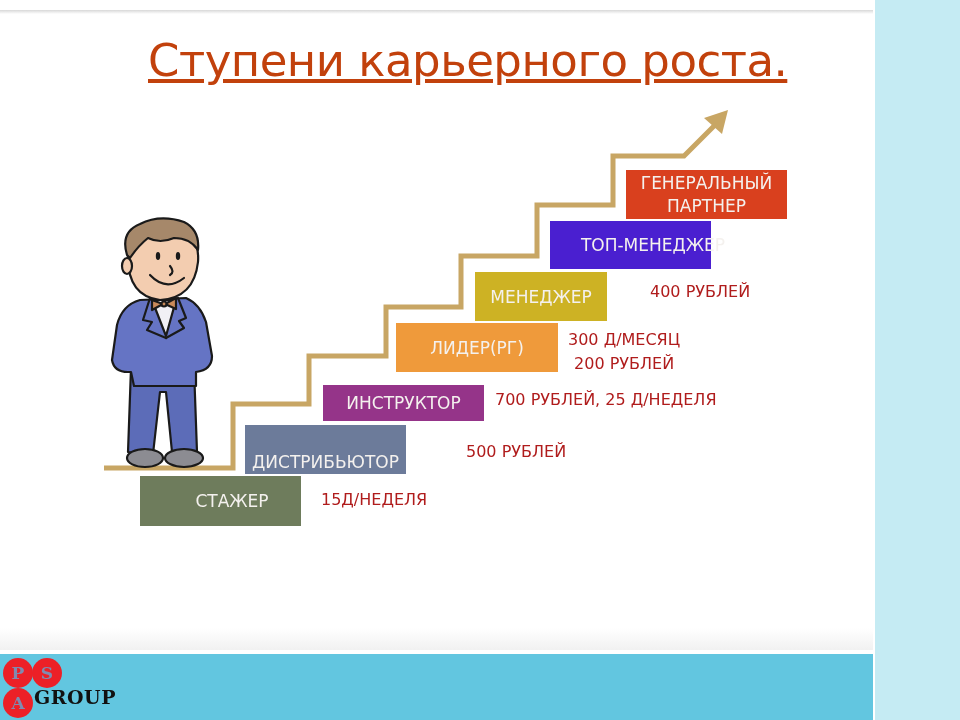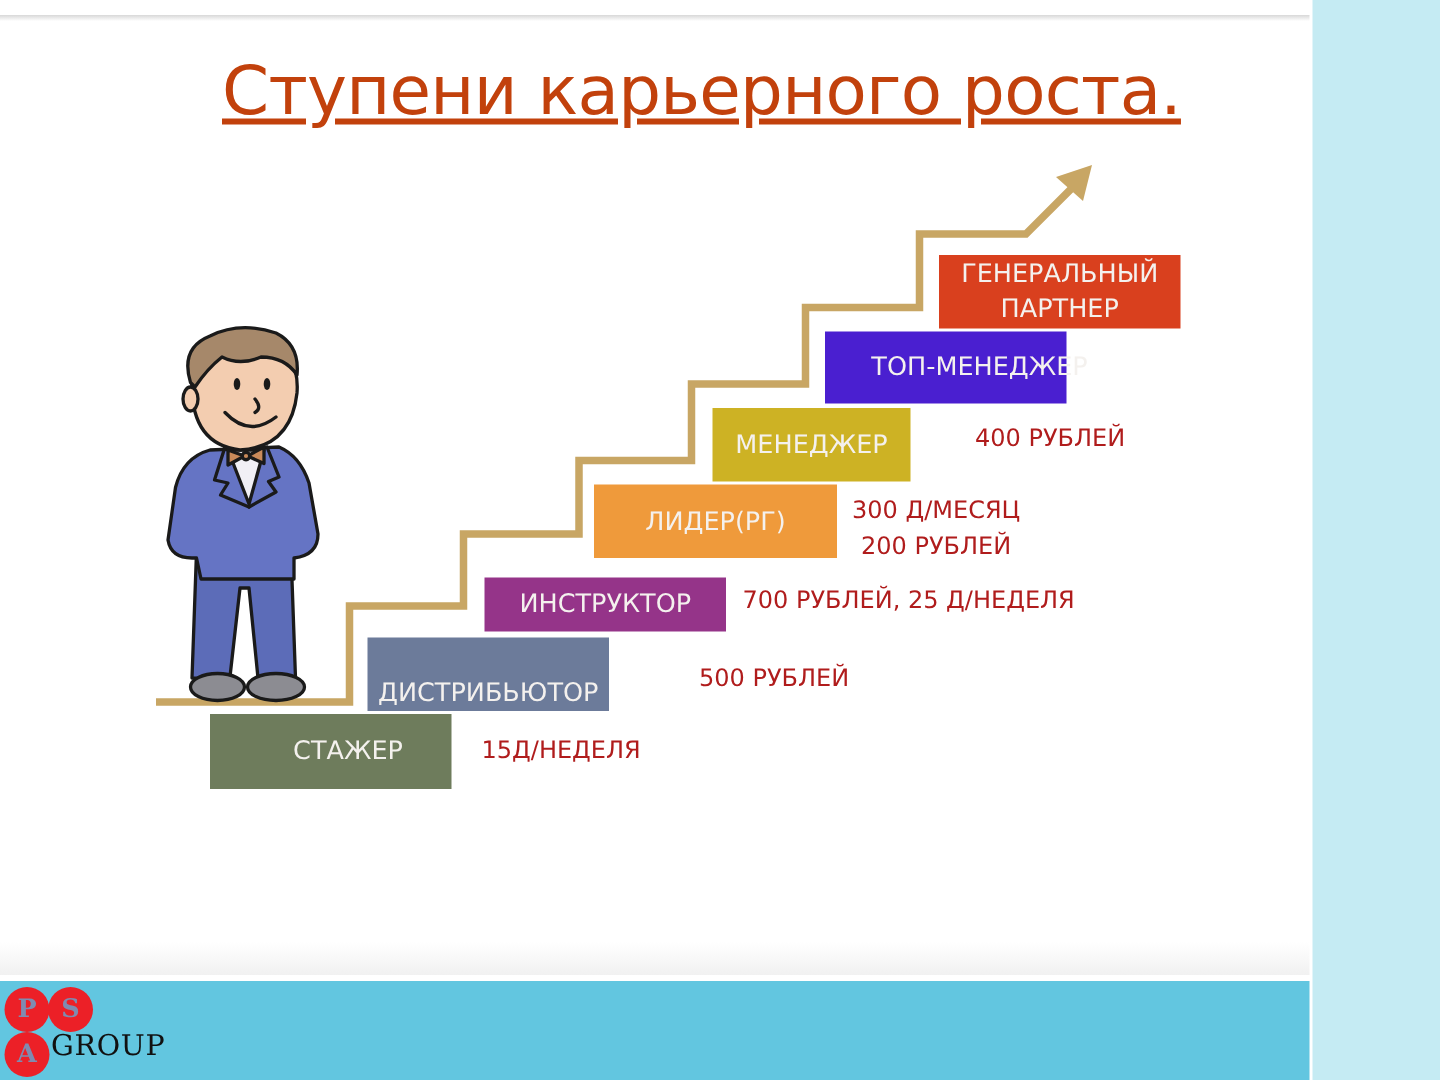--- a/index.html
+++ b/index.html
@@ -23,21 +23,21 @@
     color: #f4f1ee; font-size: 17px; text-align: center; line-height: 24px; white-space: nowrap;
     font-family: "DejaVu Sans", "Liberation Sans", sans-serif; }
 
   .pay { position: absolute; color: #b01c1c; font-size: 16px; line-height: 24px; white-space: nowrap;
     font-family: "DejaVu Sans", "Liberation Sans", sans-serif; text-align: center; }
 
   .logo { position: absolute; left: 0; top: 656px; width: 120px; height: 64px; }
   .logo .c { position: absolute; width: 30px; height: 30px; border-radius: 50%; background: #ec2027;
     color: #7f8bb0; font-weight: bold; font-size: 17px; display: flex; align-items: center; justify-content: center;
     font-family: "DejaVu Serif", "Liberation Serif", serif; }
-  .logo .group { position: absolute; left: 34px; top: 30px; font-size: 19px; font-weight: normal; color: #111;
+  .logo .group { position: absolute; left: 34px; top: 30px; font-size: 19px; font-weight: bold; color: #111;
     font-family: "DejaVu Serif", "Liberation Serif", serif; letter-spacing: 0.5px; }
 </style>
 </head>
 <body>
 
 <div class="slide"></div>
 <div class="top-shadow"></div>
 <div class="right-strip"></div>
 <div class="bottom-gray"></div>
 <div class="bottom-band"></div>

